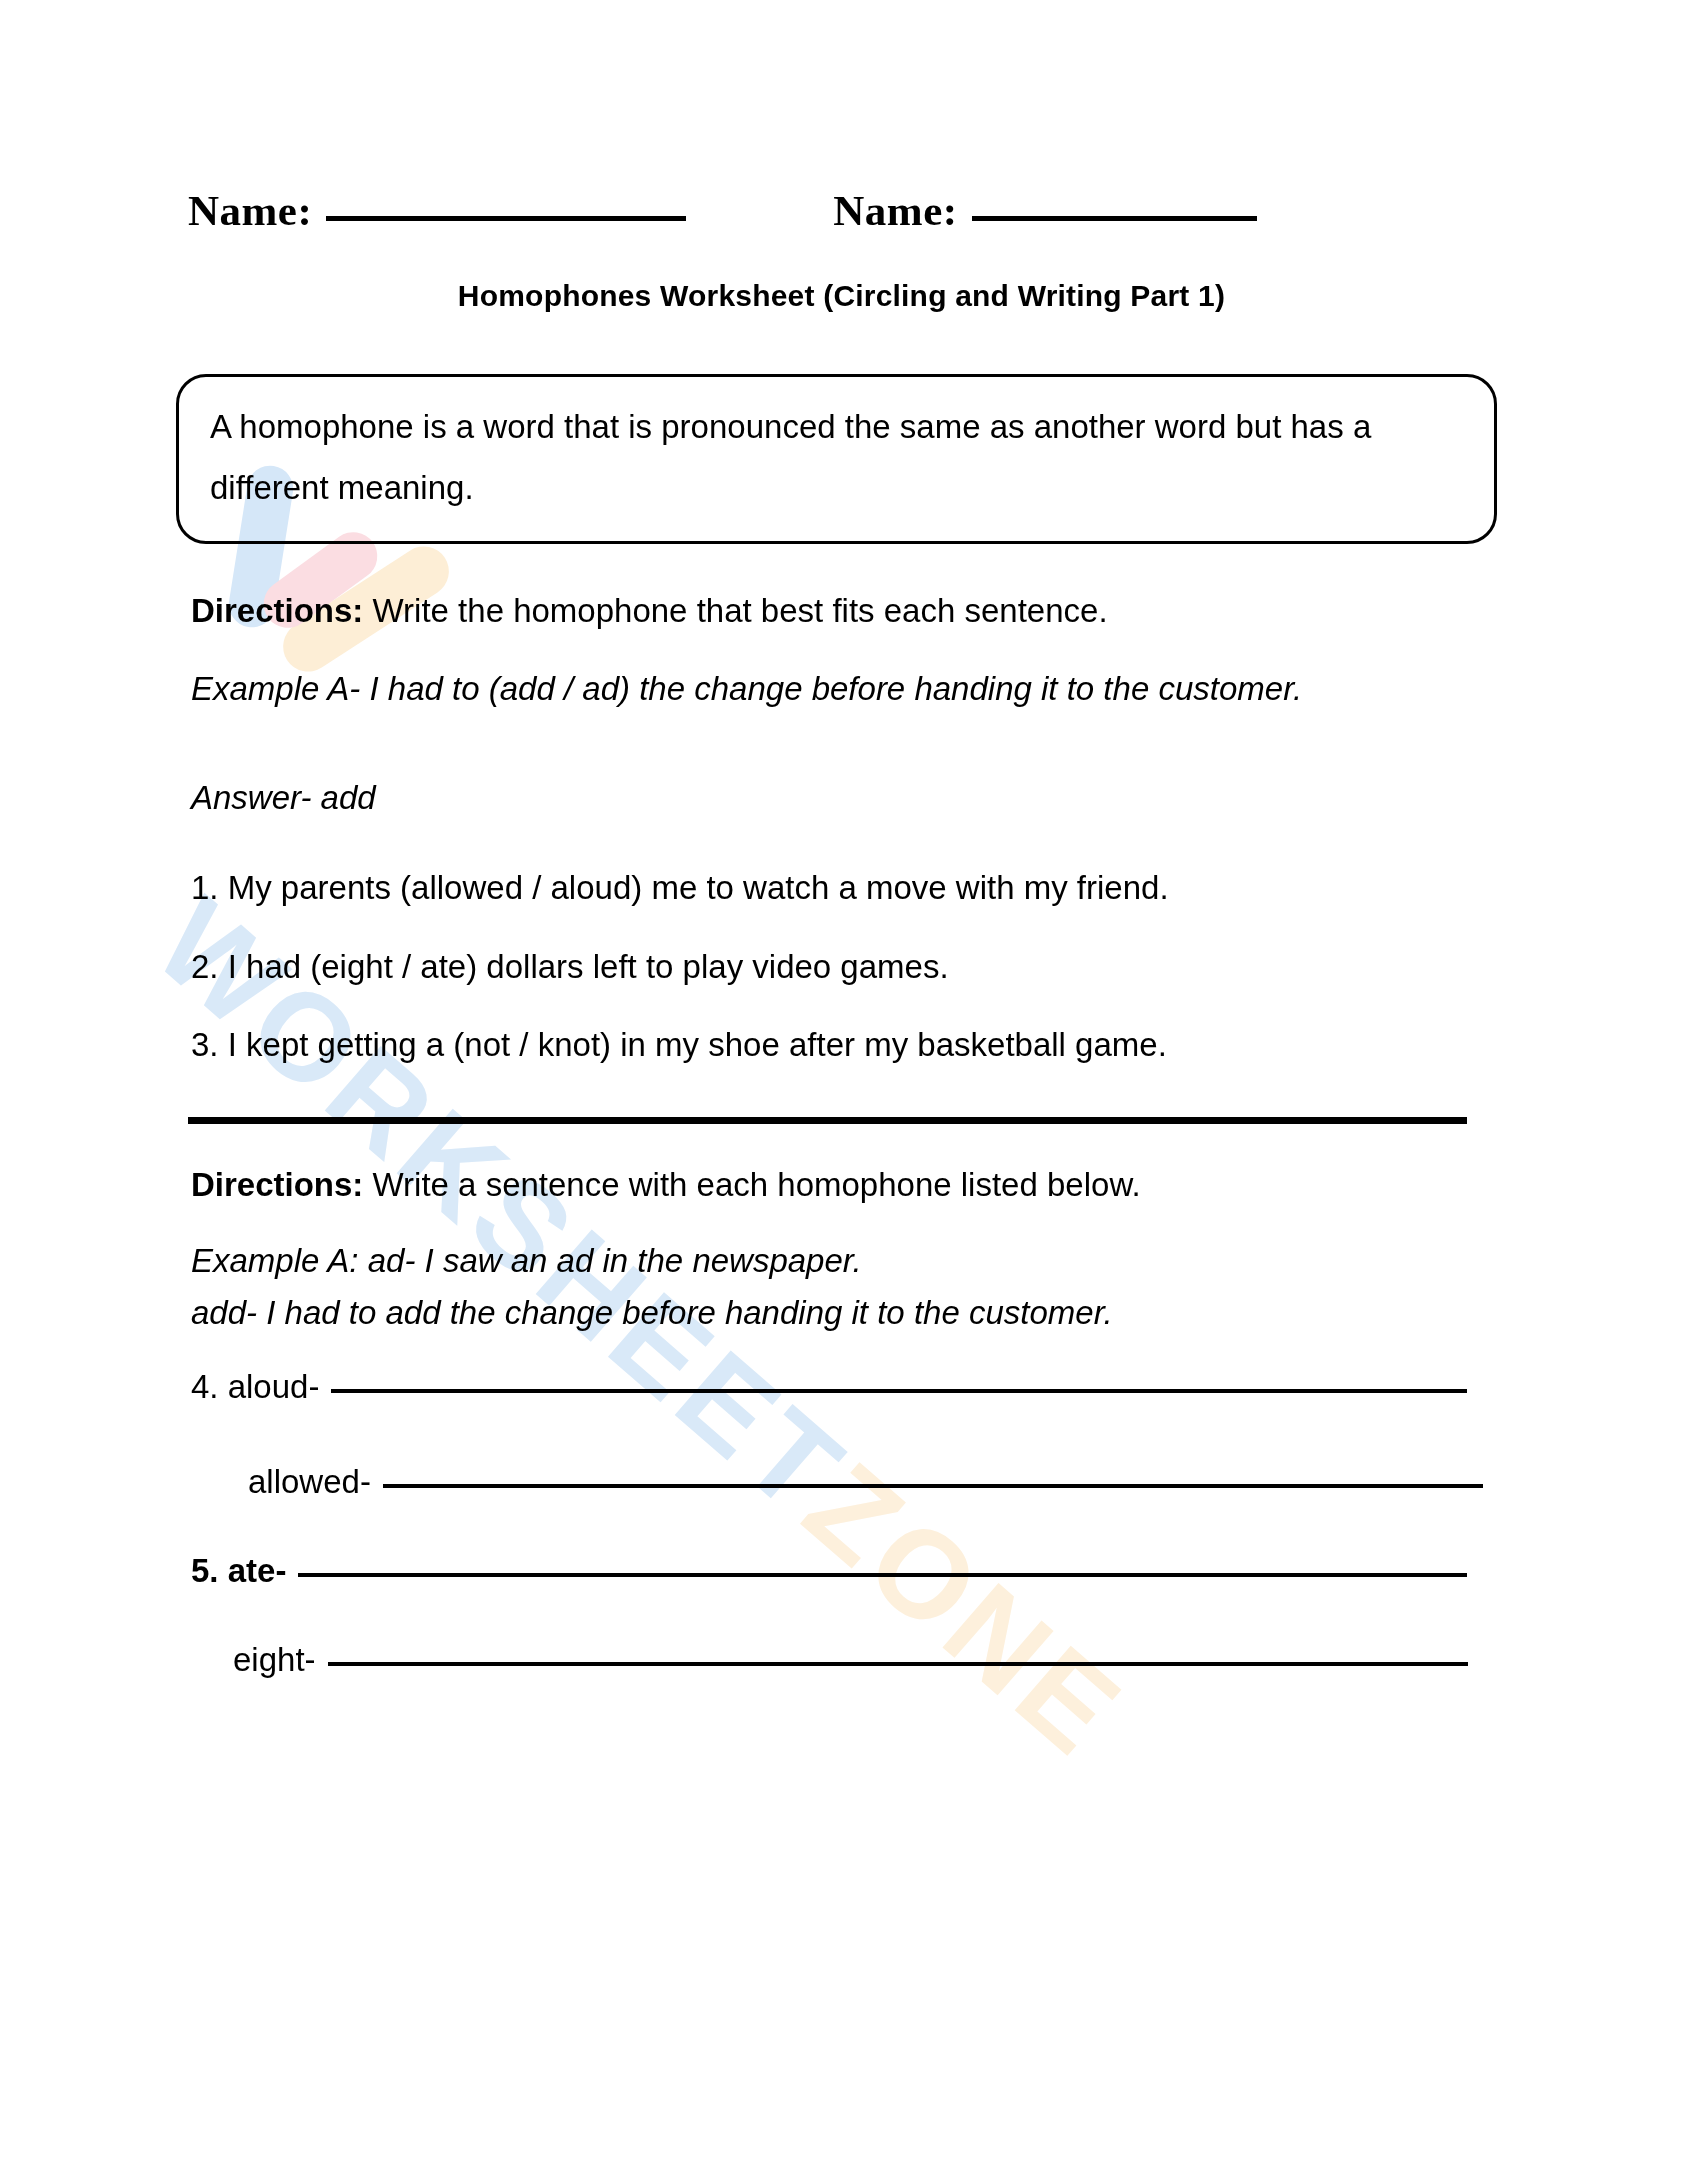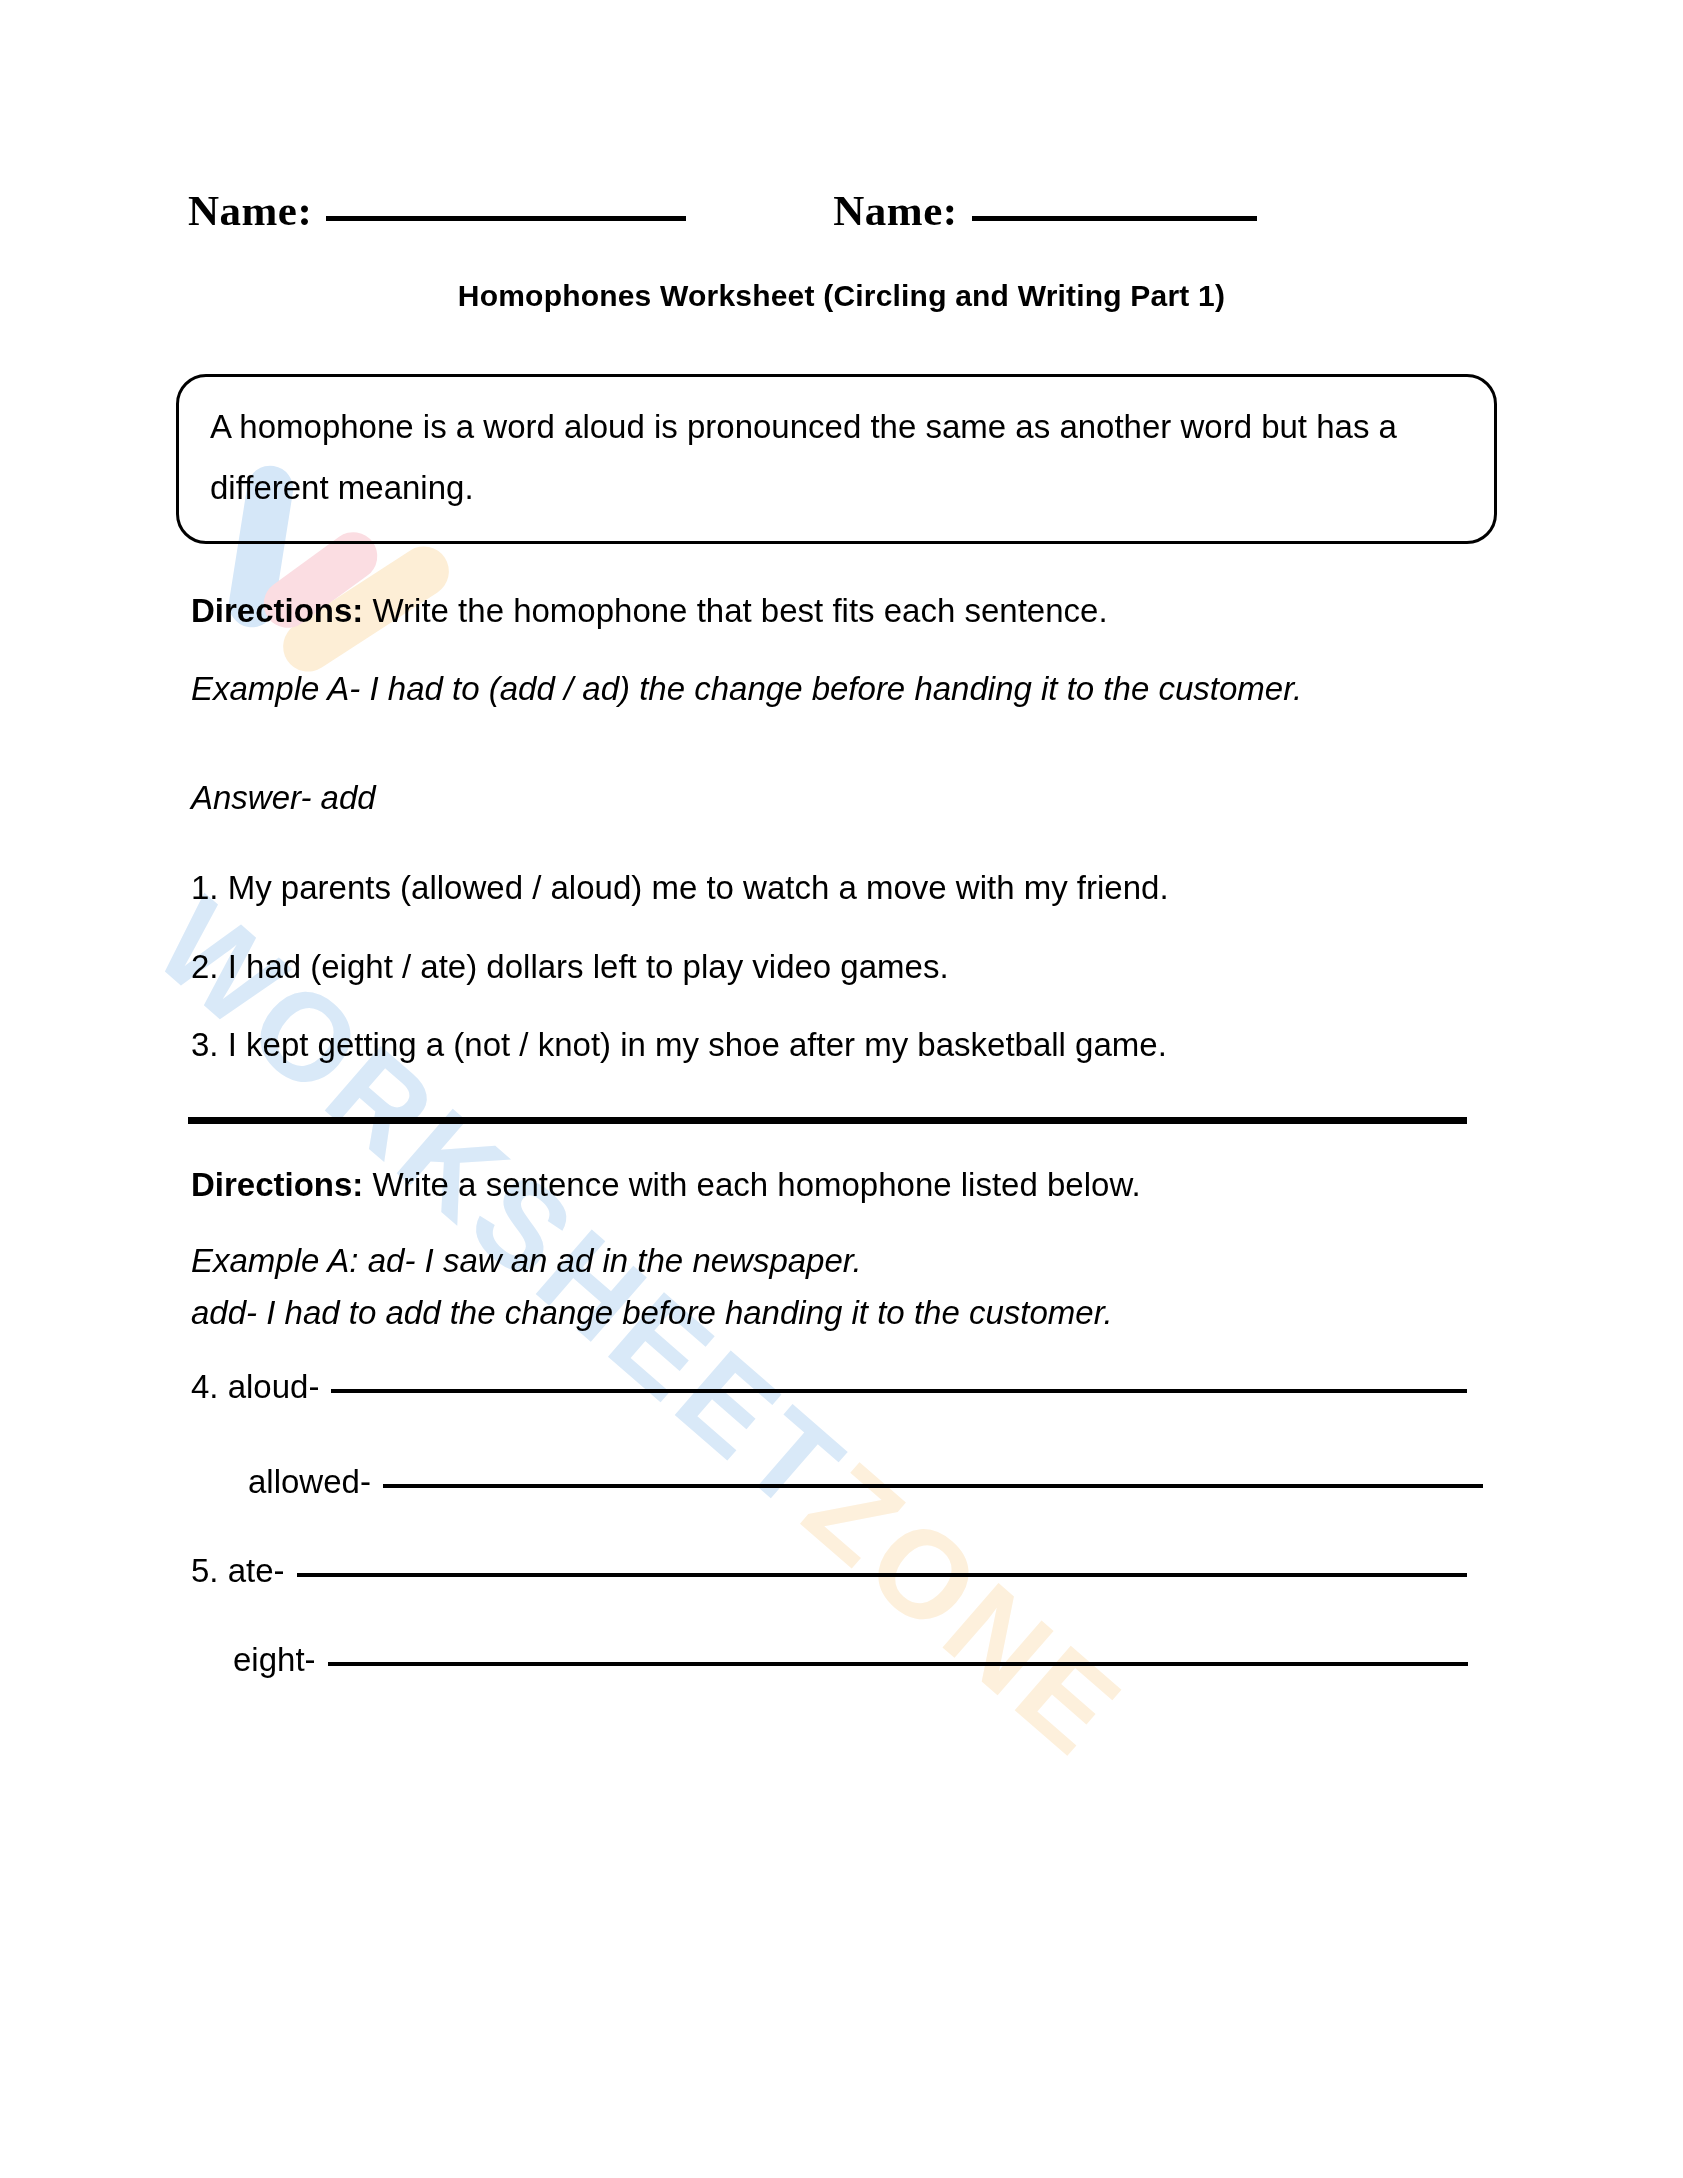--- a/index.html
+++ b/index.html
@@ -186,21 +186,21 @@
   .ans-row .fill {
     flex: 1;
     height: 0;
     border-bottom: 4px solid #000;
     margin-left: 12px;
     position: relative;
     top: -5px;
   }
   .r4a { left: 191px; top: 1368px; width: 1276px; }
   .r4b { left: 248px; top: 1463px; width: 1235px; }
-  .r5a { left: 191px; top: 1552px; width: 1276px; }
+  .r5a { left: 191px; top: 1552px; width: 1276px; font-weight: bold; }
   .r5b { left: 233px; top: 1641px; width: 1235px; }
 </style>
 </head>
 <body>
 
 <div id="page">
 
   <div id="watermark">
     <div class="wm-logo">
       <div class="wm-bar wm-bar-blue"></div>
@@ -216,21 +216,21 @@
       <span class="hdr-label">Name:</span>
       <span class="hdr-rule rule-name"></span>
       <span class="hdr-gap"></span>
       <span class="hdr-label">Name:</span>
       <span class="hdr-rule rule-date"></span>
     </div>
 
     <div class="ws-title">Homophones Worksheet (Circling and Writing Part 1)</div>
 
     <div class="def-box"></div>
-    <div class="def-text">A homophone is a word aloud is pronounced the same as another word but has a different meaning.</div>
+    <div class="def-text">A homophone is a word that is pronounced the same as another word but has a different meaning.</div>
 
     <div class="blk dir1"><b>Directions:</b><span> Write the homophone that best fits each sentence.</span></div>
 
     <div class="blk ex1">Example A- I had to (add / ad) the change before handing it to the customer.</div>
     <div class="blk ans1">Answer- add</div>
 
     <div class="blk q1">1. My parents (allowed / aloud) me to watch a move with my friend.</div>
     <div class="blk q2">2. I had (eight / ate) dollars left to play video games.</div>
     <div class="blk q3">3. I kept getting a (not / knot) in my shoe after my basketball game.</div>
 

